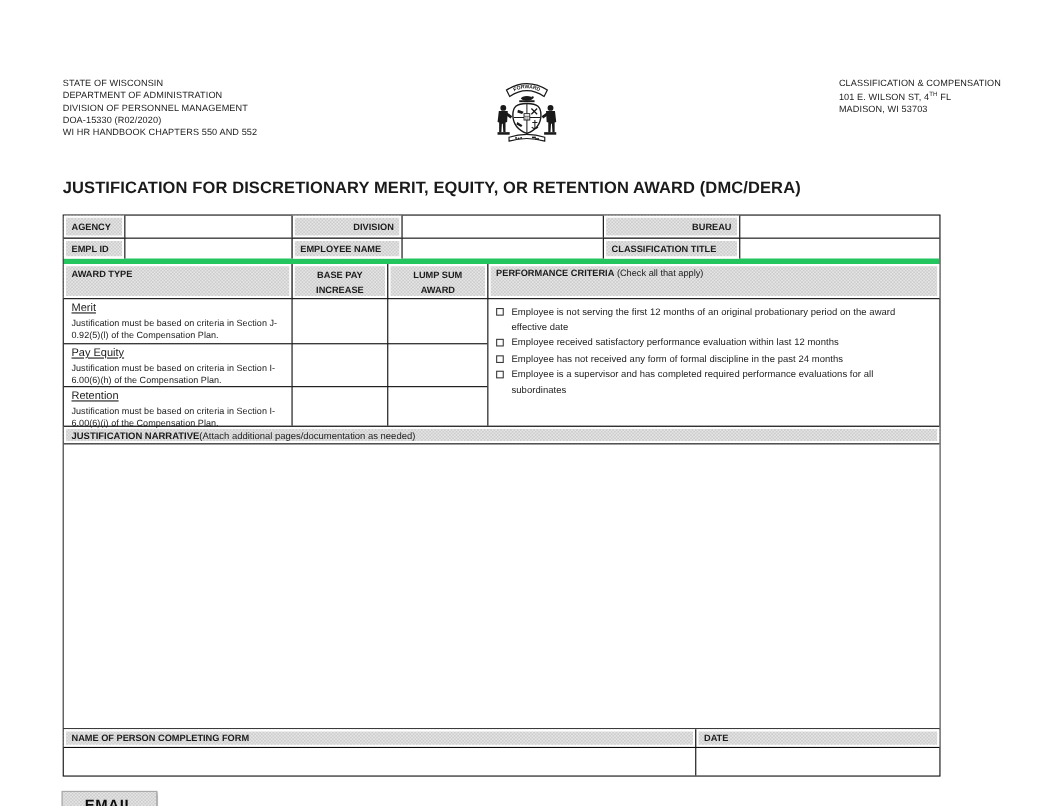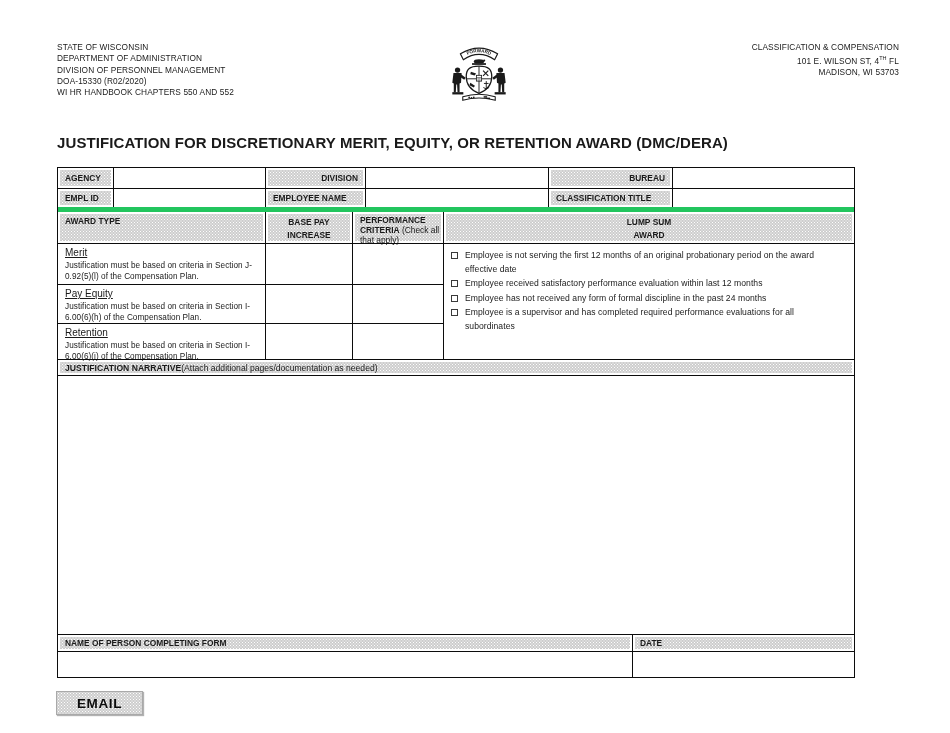--- a/index.html
+++ b/index.html
@@ -2,25 +2,25 @@
 <html><head>
 <meta charset="utf-8">
 <style>
   * { margin:0; padding:0; box-sizing:border-box; }
   html,body { background:#ffffff; }
   body {
     width:950px; height:733px; position:relative; overflow:hidden;
     font-family:"Liberation Sans", sans-serif; color:#1a1a1a;
     -webkit-font-smoothing:antialiased;
   }
-  .page { position:absolute; inset:0; }
+  .page { position:absolute; inset:0;margin-top:28px; }
 
   
   .hdr-left { position:absolute; left:57px; top:42px; font-size:8.3px; line-height:11.3px; letter-spacing:.1px; }
-  .hdr-right { position:absolute; right:51px; top:42px; font-size:8.3px; line-height:11.3px; text-align:right; letter-spacing:.1px; }
+  .hdr-right { position:absolute; right:40px; top:42px; font-size:8.3px; line-height:11.3px; letter-spacing:.1px; }
   .sup { font-size:5.5px; vertical-align:super; }
   .logo { position:absolute; left:450px; top:39px; width:58px; height:68px; }
 
   .title { position:absolute; left:0; top:134px; width:785px; text-align:center;
            font-size:15px; font-weight:bold; letter-spacing:.1px; }
 
   
   .tbl { position:absolute; left:57px; top:167px; width:798px; border:1.5px solid #0c0c0c; background:#fff; }
 
   .shade {
@@ -161,26 +161,26 @@
       <div class="cell bt bl lab shade">CLASSIFICATION TITLE</div>
       <div class="cell bt bl"></div>
     </div>
 
     <div class="grid award">
       <div class="cell ahdr ahdr-type shade">AWARD TYPE</div>
       <div class="cell bl ahdr ahdr-center shade">
         <span style="display:block">BASE PAY</span>
         <span style="display:block">INCREASE</span>
       </div>
-      <div class="cell bl ahdr ahdr-perf shade">
-        <span>PERFORMANCE CRITERIA</span><span class="note"> (Check all that apply)</span>
-      </div>
       <div class="cell bl ahdr ahdr-center shade">
         <span style="display:block">LUMP SUM</span>
         <span style="display:block">AWARD</span>
+      </div>
+      <div class="cell bl ahdr ahdr-perf shade">
+        <span>PERFORMANCE CRITERIA</span><span class="note"> (Check all that apply)</span>
       </div>
 
       <div class="cell bt atype">
         <div class="aname">Merit</div>
         <div class="anote">Justification must be based on criteria in Section J-0.92(5)(l) of the Compensation Plan.</div>
       </div>
       <div class="cell bt bl"></div>
       <div class="cell bt bl"></div>
 
       <div class="cell bt atype">

